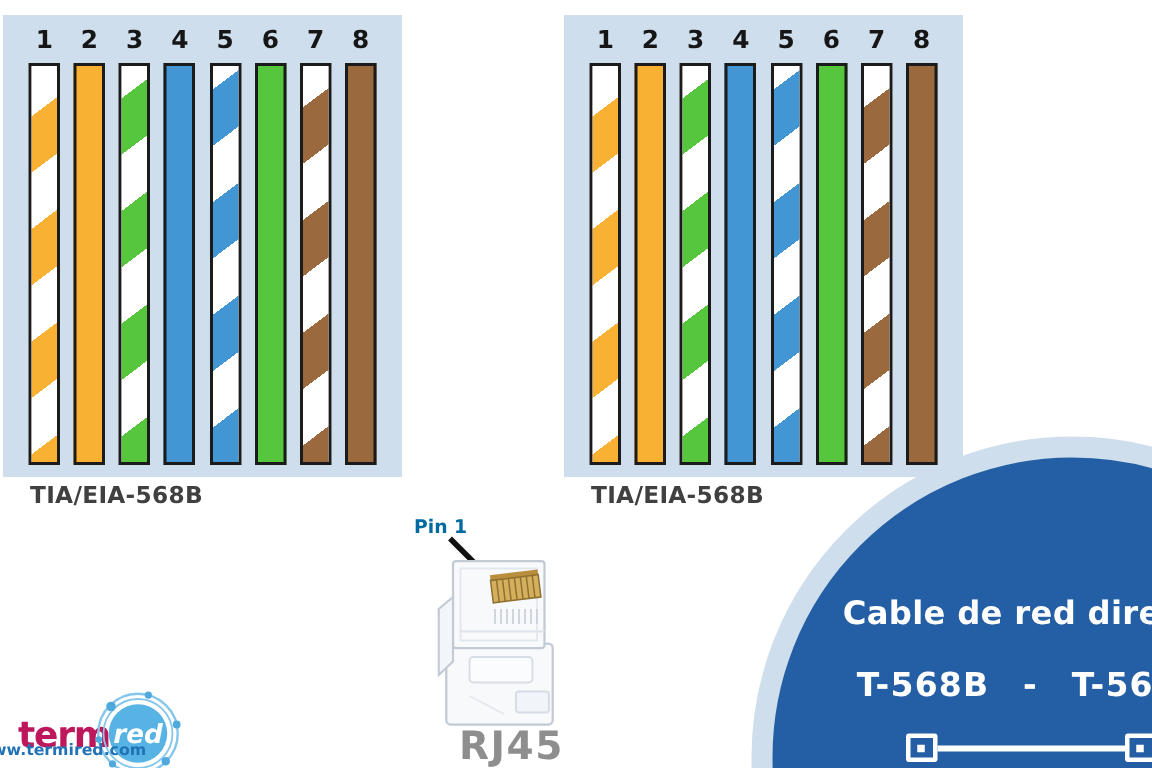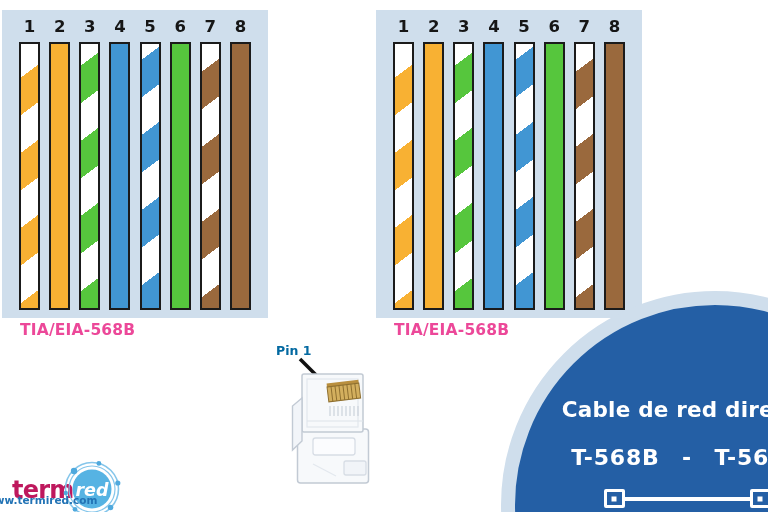--- a/index.html
+++ b/index.html
@@ -17,21 +17,21 @@
   .wire{width:17px;height:264px;border:2px solid #1B1B1B;background:#fff;position:relative;overflow:hidden;}
   .wire.solid{background:var(--c);}
   .wire.striped::before{
     content:"";position:absolute;left:0;right:0;top:var(--p,0px);height:380px;
     background-image:repeating-linear-gradient(143deg,#ffffff 0 30px,var(--c) 30px 60px);
   }
   .wire-col:nth-child(1) .wire{--p:-4px}
   .wire-col:nth-child(3) .wire{--p:-16px}
   .wire-col:nth-child(5) .wire{--p:-22px}
   .wire-col:nth-child(7) .wire{--p:-10px}
-  .panel-label{position:absolute;font-size:15.5px;font-weight:700;color:#ec4899;letter-spacing:.2px;}
+  .panel-label{position:absolute;font-size:15.5px;font-weight:700;color:#404040;letter-spacing:.2px;}
   #label-left{left:20px;top:321px;}
   #label-right{left:394px;top:321px;}
   
   #pin1-label{position:absolute;left:276px;top:343px;font-size:12.5px;font-weight:700;color:#0369a1;}
   #pin1-arrow{position:absolute;left:270px;top:342px;width:80px;height:60px;}
   #rj45-svg{position:absolute;left:288px;top:366px;width:92px;height:120px;}
   #rj45-label{position:absolute;left:296px;top:483px;width:90px;text-align:center;
     font-size:26px;font-weight:700;color:#8E8E8E;letter-spacing:1px;}
   
   #badge-circle{
@@ -145,20 +145,21 @@
       <rect x="40" y="15.5" width="32" height="4" fill="#B98F3E"></rect>
       <rect x="40" y="19" width="32" height="15" fill="#D3AF5E" stroke="#8F7030" stroke-width="1"></rect>
       <path d="M44 19 V34 M48 19 V34 M52 19 V34 M56 19 V34 M60 19 V34 M64 19 V34 M68 19 V34" stroke="#8F7030" stroke-width="1" fill="none"></path>
     </g>
     <path d="M42 40 V50 M46 40 V50 M50 40 V50 M54 40 V50 M58 40 V50 M62 40 V50 M66 40 V50 M70 40 V50" stroke="#CBD2DB" stroke-width="1.2" fill="none"></path>
     <path d="M19 55 H75" stroke="#DDE3EA" stroke-width="1.2"></path>
     <rect x="25" y="72" width="42" height="17" rx="2.5" fill="#FBFCFE" stroke="#D7DDE5" stroke-width="1.3"></rect>
     <rect x="56" y="95" width="22" height="14" rx="2" fill="#F1F4F8" stroke="#D7DDE5" stroke-width="1.3"></rect>
     <path d="M25 98 L48 110" stroke="#E3E8EE" stroke-width="1.2"></path>
   </svg>
+  <div id="rj45-label">RJ45</div>
 
   <div id="badge-circle">
     <div class="badge-content">
       <div class="badge-title">Cable de red directo</div>
       <div class="badge-standards">T-568B - T-568B</div>
       <div class="cable-icon">
         <div class="plug"></div>
         <div class="cord"></div>
         <div class="plug"></div>
       </div>

